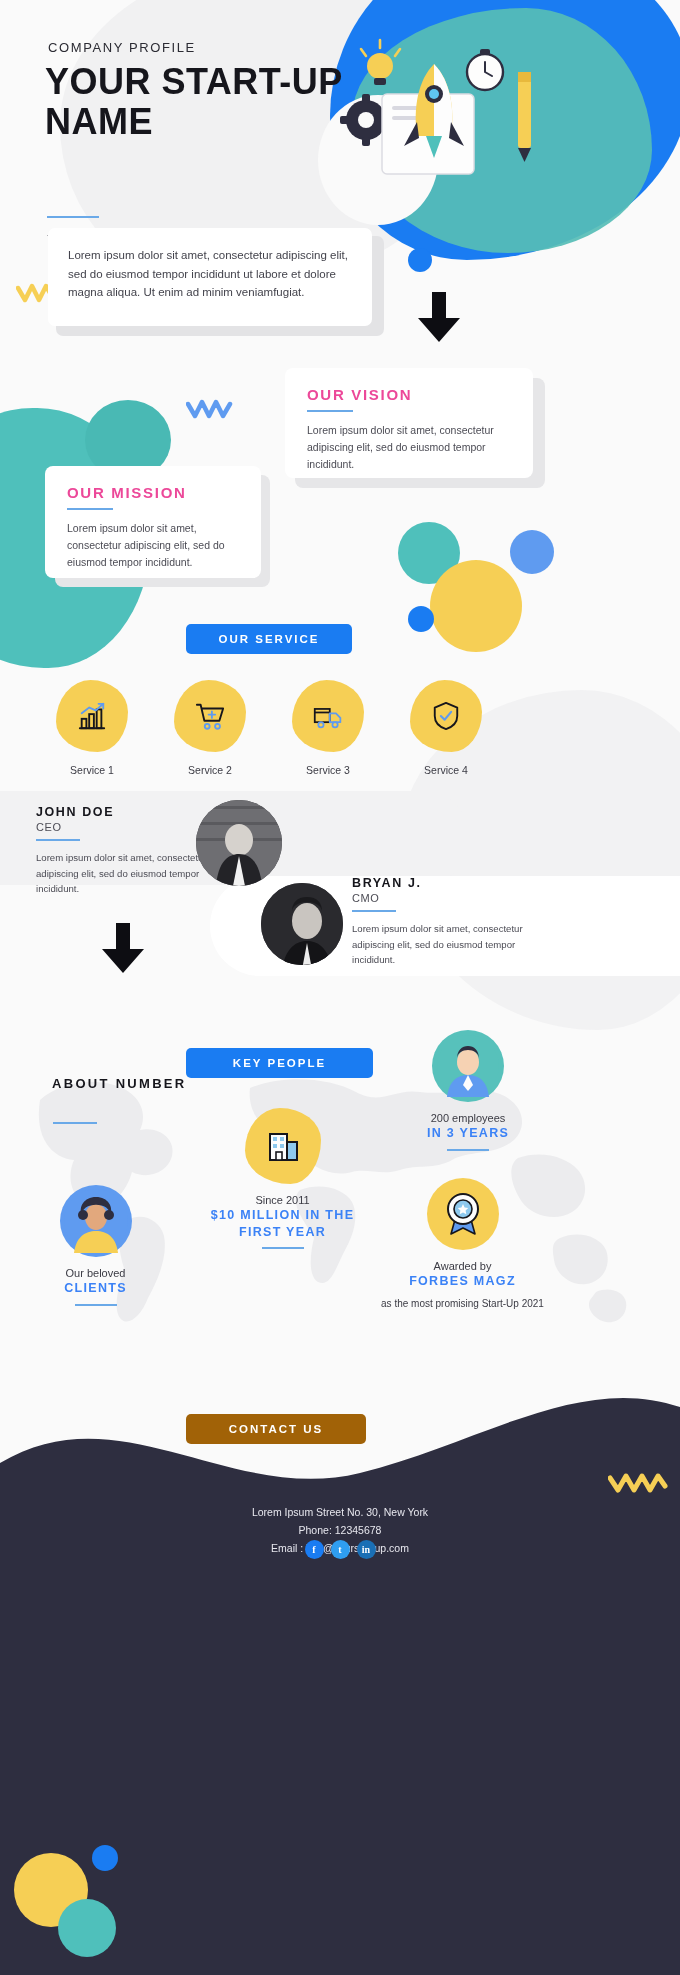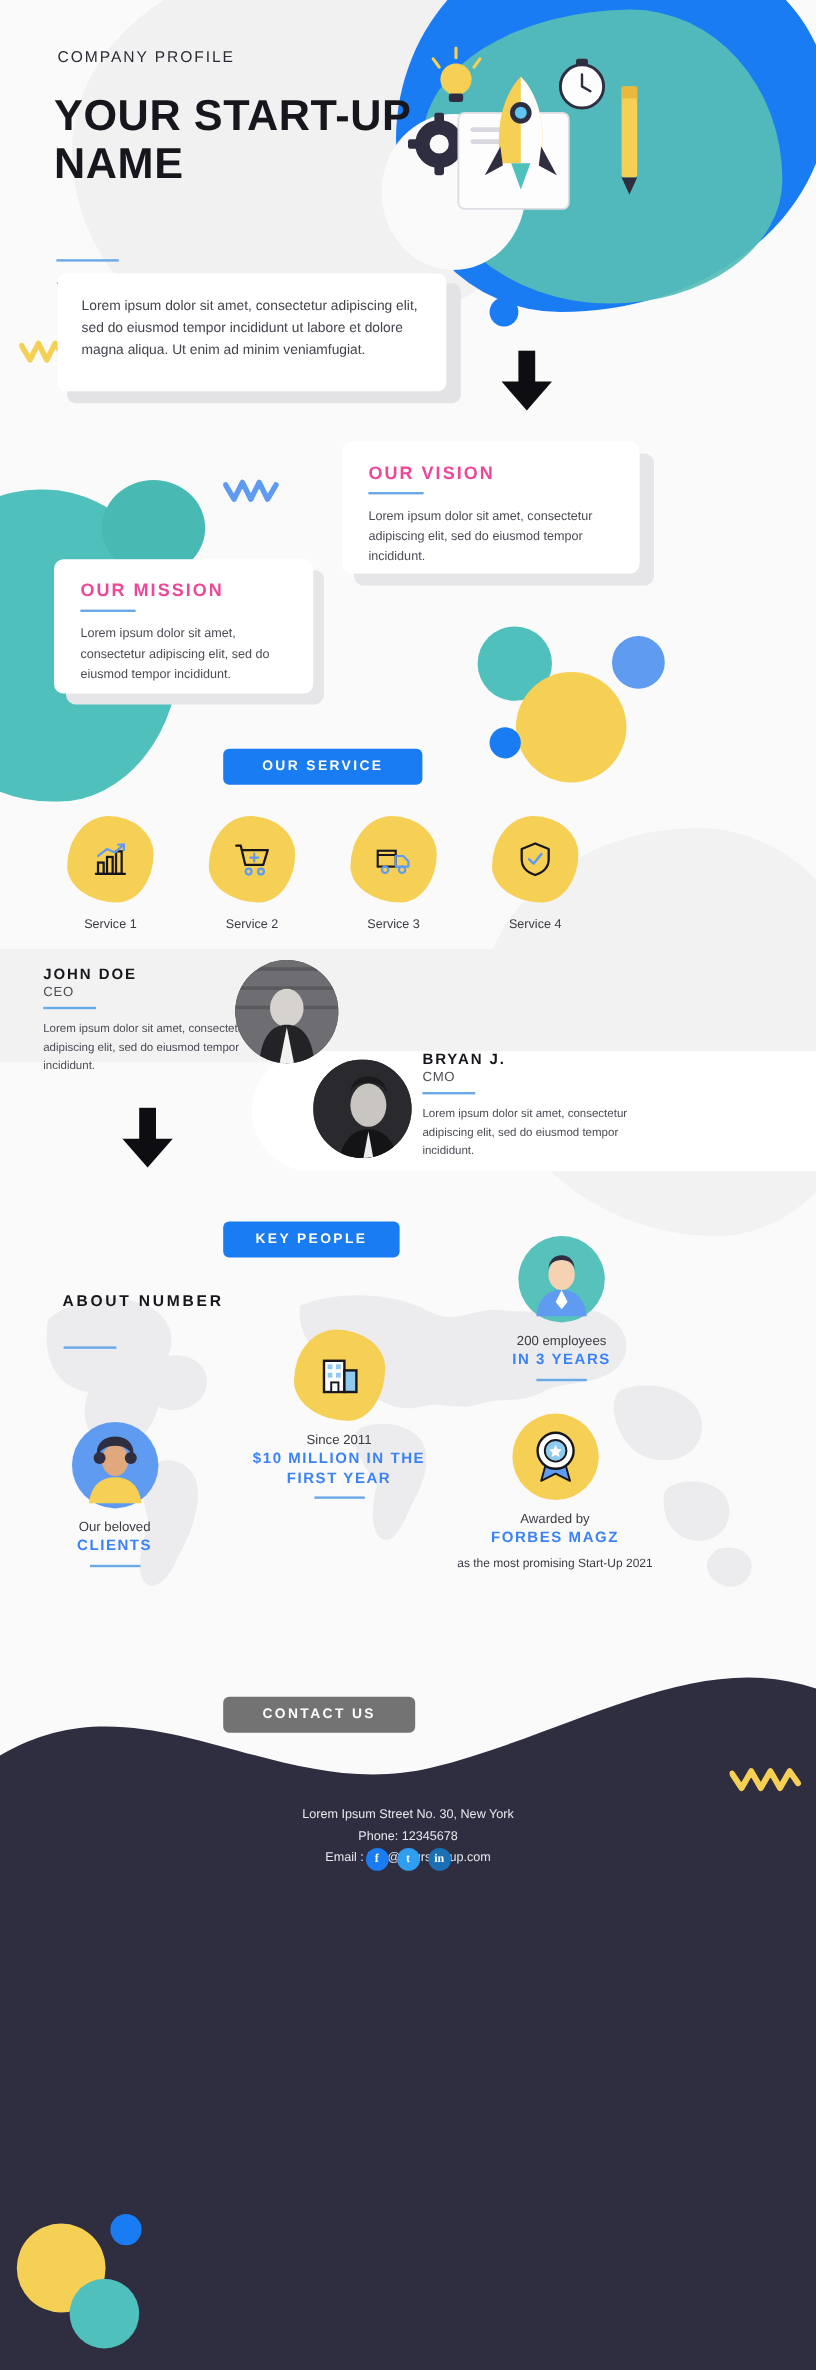--- a/index.html
+++ b/index.html
@@ -51,21 +51,21 @@
   .c-blue-dot { top: 248px; left: 408px; width: 24px; height: 24px; background: #1a7cf2; border-radius: 50%; }
 
   .zig { position: absolute; pointer-events: none; }
 
   
   .kicker {
     position: absolute; top: 40px; left: 48px;
     font-size: 13px; letter-spacing: 1.6px; color: #2b2b33; font-weight: 400;
   }
   .big-title {
-    position: absolute; top: 76px; left: 45px; width: 300px;
+    position: absolute; top: 62px; left: 45px; width: 300px;
     font-size: 36px; line-height: 1.12; font-weight: 700;
     letter-spacing: 0.5px; color: #16161c;
   }
   .title-rule { position: absolute; top: 216px; left: 47px; width: 52px; height: 2px; background: #6aa9e8; }
   .tagline {
     position: absolute; top: 232px; left: 47px;
     font-size: 14px; letter-spacing: 2px; color: #3d3d46;
   }
 
   
@@ -106,24 +106,24 @@
   .card-b { font-size: 10.5px; line-height: 1.6; color: #4c4c55; }
 
   
   .pill {
     position: absolute; height: 30px; border-radius: 5px;
     display: flex; align-items: center; justify-content: center;
     font-size: 11.5px; font-weight: 700; letter-spacing: 2px; color: #fff;
     background: #1a7cf2;
   }
   .pill-service { top: 624px; left: 186px; width: 166px; }
-  .pill-people  { top: 1018px; left: 186px; width: 147px; }
+  .pill-people  { top: 1048px; left: 186px; width: 187px; }
   .pill-contact {
-    top: 1414px; left: 186px; width: 160px;
-    background: #737373;
+    top: 1414px; left: 186px; width: 180px;
+    background: #a16207;
   }
 
   
   .svc { position: absolute; top: 680px; width: 100px; text-align: center; }
   .svc-blob {
     width: 72px; height: 72px; margin: 0 auto;
     background: #f6cf55;
     border-radius: 48% 52% 42% 58% / 58% 44% 56% 42%;
     display: flex; align-items: center; justify-content: center;
   }

